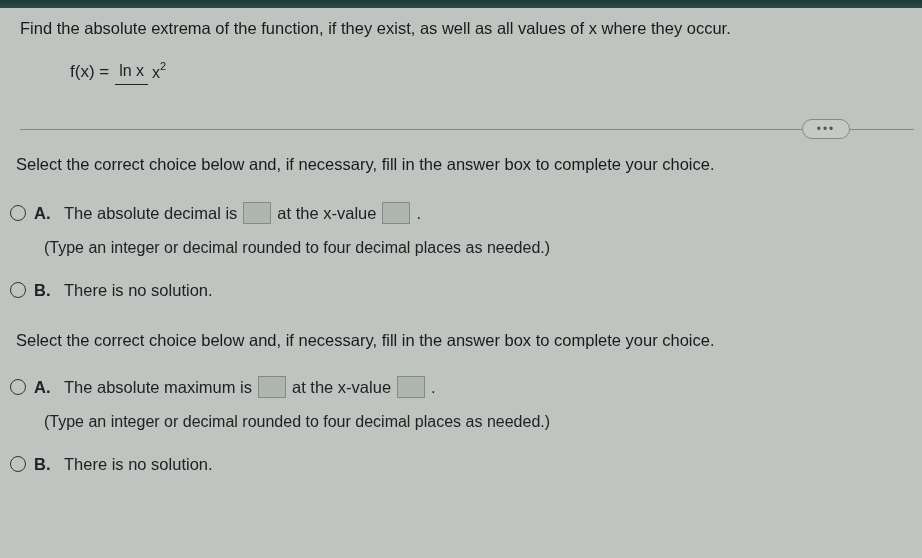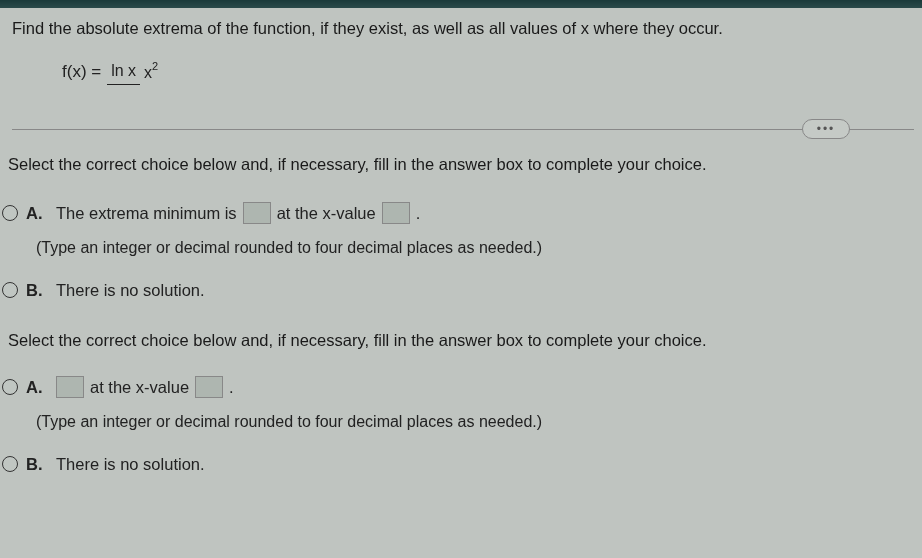--- a/index.html
+++ b/index.html
@@ -9,21 +9,21 @@
       width: 922px;
       height: 558px;
       overflow: hidden;
       position: relative;
     }
     .top-bar {
       height: 8px;
       background: linear-gradient(180deg, #1a3a3a 0%, #2a4a4a 100%);
     }
     .content {
-      padding: 8px 0 0 4px;
+      padding: 8px 0 0 12px;
       color: #222;
       font-size: 16px;
       line-height: 1.5;
     }
     .question-text {
       padding: 0 8px;
       font-size: 16.5px;
       color: #1a1a1a;
       margin-bottom: 18px;
     }
@@ -155,21 +155,21 @@
       <span>•••</span>
     </div>
   </div>
 
   <div class="instruction left-clip">Select the correct choice below and, if necessary, fill in the answer box to complete your choice.</div>
 
   <div class="choice-row section-a left-clip">
     <span class="radio"></span>
     <span class="choice-label">A.</span>
     <span class="choice-text">
-      <span>The extrema minimum is</span>
+      <span>The absolute decimal is</span>
       <span class="answer-box"></span>
       <span>at the x-value</span>
       <span class="answer-box"></span>
       <span>.</span>
     </span>
   </div>
   <div class="hint left-clip">(Type an integer or decimal rounded to four decimal places as needed.)</div>
 
   <div class="choice-row section-b left-clip">
     <span class="radio"></span>
@@ -177,20 +177,21 @@
     <span class="choice-text">There is no solution.</span>
   </div>
 
   <div class="group2">
     <div class="instruction left-clip">Select the correct choice below and, if necessary, fill in the answer box to complete your choice.</div>
 
     <div class="choice-row section-a left-clip">
       <span class="radio"></span>
       <span class="choice-label">A.</span>
       <span class="choice-text">
+        <span>The absolute maximum is</span>
         <span class="answer-box"></span>
         <span>at the x-value</span>
         <span class="answer-box"></span>
         <span>.</span>
       </span>
     </div>
     <div class="hint left-clip">(Type an integer or decimal rounded to four decimal places as needed.)</div>
 
     <div class="choice-row section-b left-clip">
       <span class="radio"></span>

